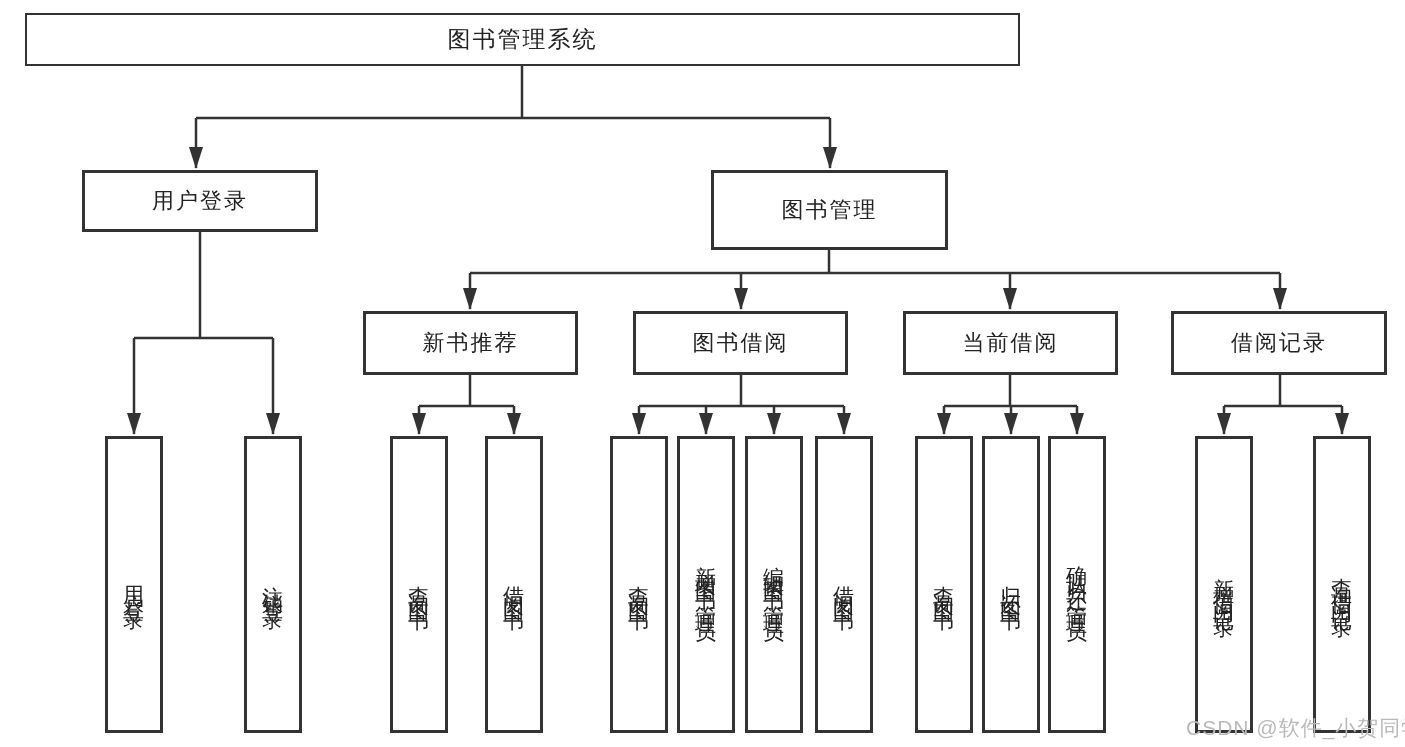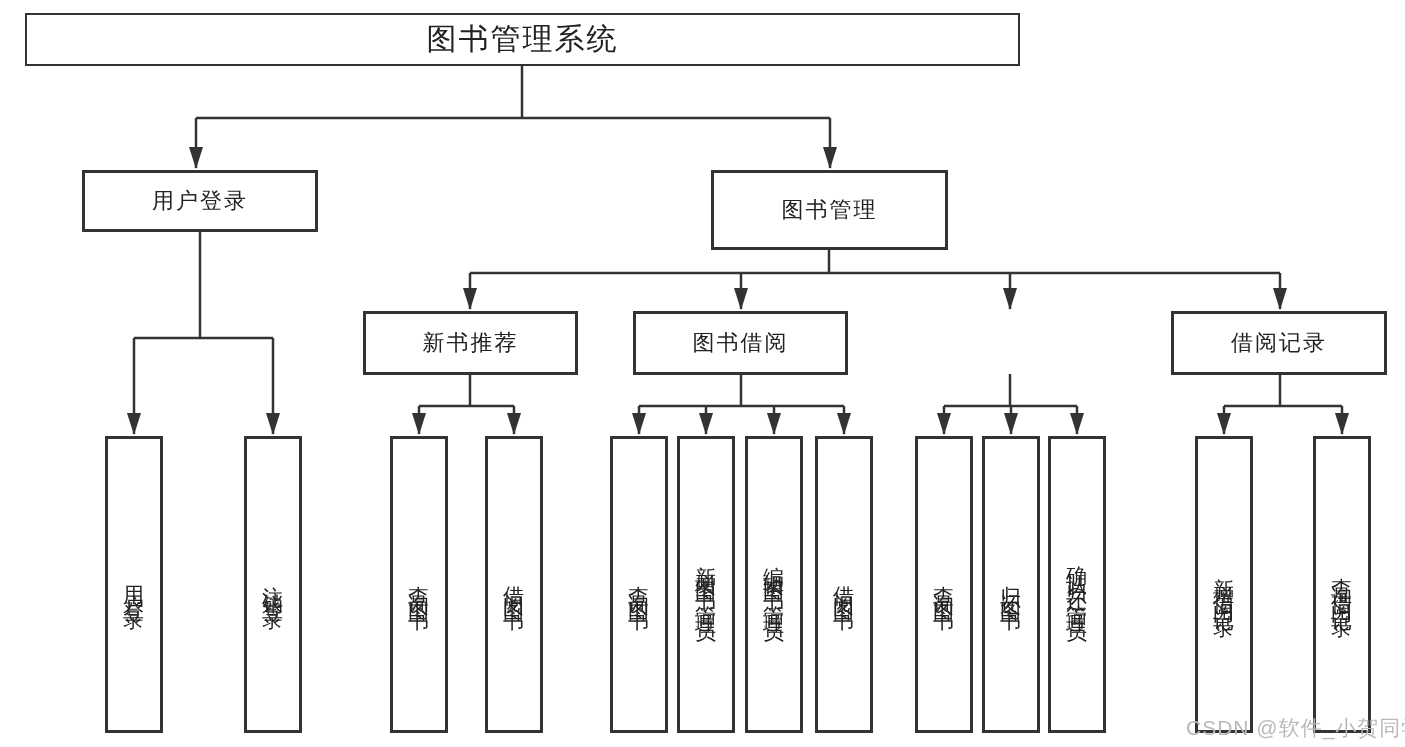--- a/index.html
+++ b/index.html
@@ -7,21 +7,21 @@
     position:relative; width:1405px; height:747px; background:#ffffff;
     font-family:"Liberation Sans","DejaVu Sans",sans-serif;
     color:#222222; overflow:hidden;
   }
   svg.connectors { position:absolute; left:0; top:0; }
   .node {
     position:absolute; background:#ffffff; border:3px solid #333333;
     box-sizing:border-box; display:flex; align-items:center; justify-content:center;
     text-align:center;
   }
-  .node.root  { border-width:2px; font-size:30px; letter-spacing:2px; }
+  .node.root  { border-width:2px; font-size:23px; letter-spacing:2px; }
   .node.lvl   { font-size:22px; letter-spacing:2px; }
   .node.leaf  { width:58px; top:436px; height:297px; }
   .vtext {
     writing-mode:vertical-rl; 
     font-size:21px; line-height:1; letter-spacing:8px; white-space:nowrap;
   }
   .watermark {
     position:absolute; left:1186px; top:714px; z-index:5;
     font-size:21px; color:#b9b9b9; letter-spacing:1px; white-space:nowrap;
   }
@@ -91,20 +91,23 @@
   <div class="node lvl" style="left:711px; top:170px; width:237px; height:80px;">
     <span>图书管理</span>
   </div>
 
   <div class="node lvl" style="left:633px; top:311px; width:215px; height:64px;">
     <span>图书借阅</span>
   </div>
   <div class="node lvl" style="left:363px; top:311px; width:215px; height:64px;">
     <span>新书推荐</span>
   </div>
+  <div class="node lvl" style="left:903px; top:311px; width:215px; height:64px;">
+    <span>当前借阅</span>
+  </div>
   <div class="node lvl" style="left:1171px; top:311px; width:216px; height:64px;">
     <span>借阅记录</span>
   </div>
 
   <div class="node leaf" style="left:105px;">
     <span class="vtext">用户登录</span>
   </div>
   <div class="node leaf" style="left:244px;">
     <span class="vtext">注销登录</span>
   </div>

